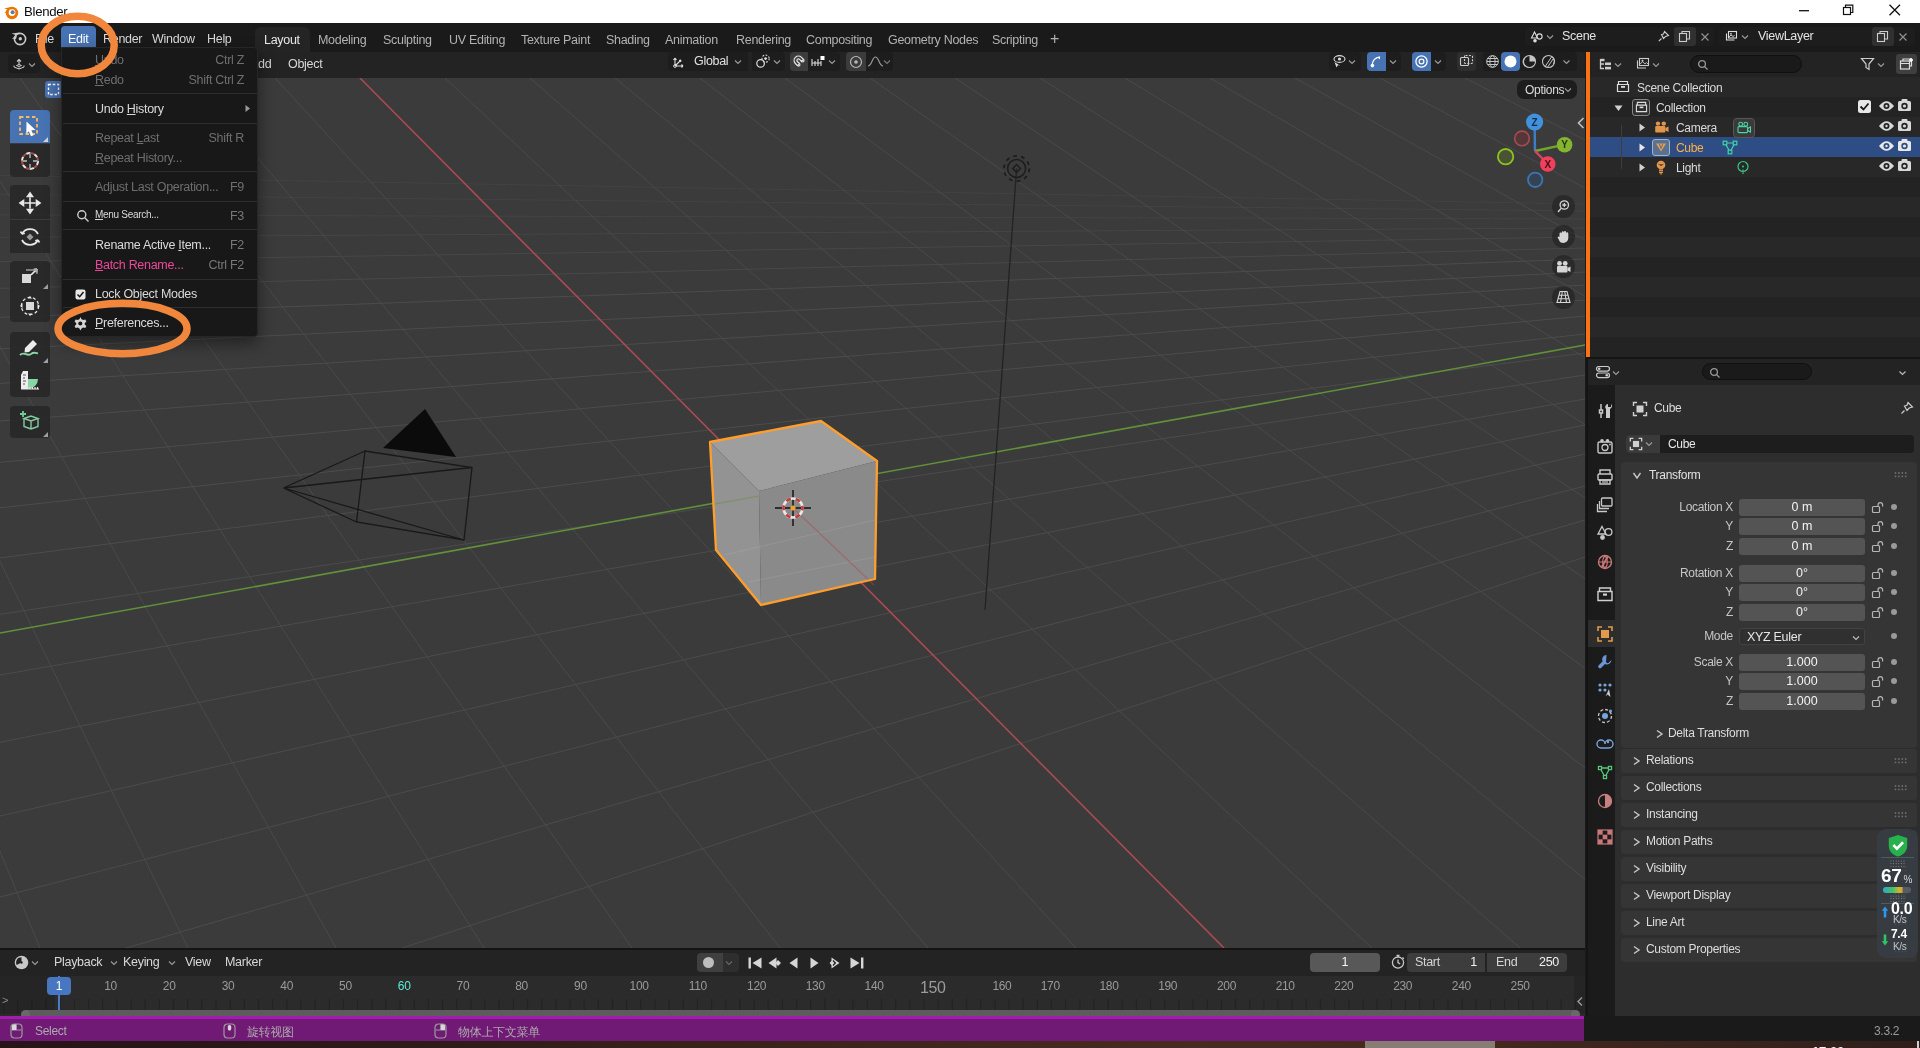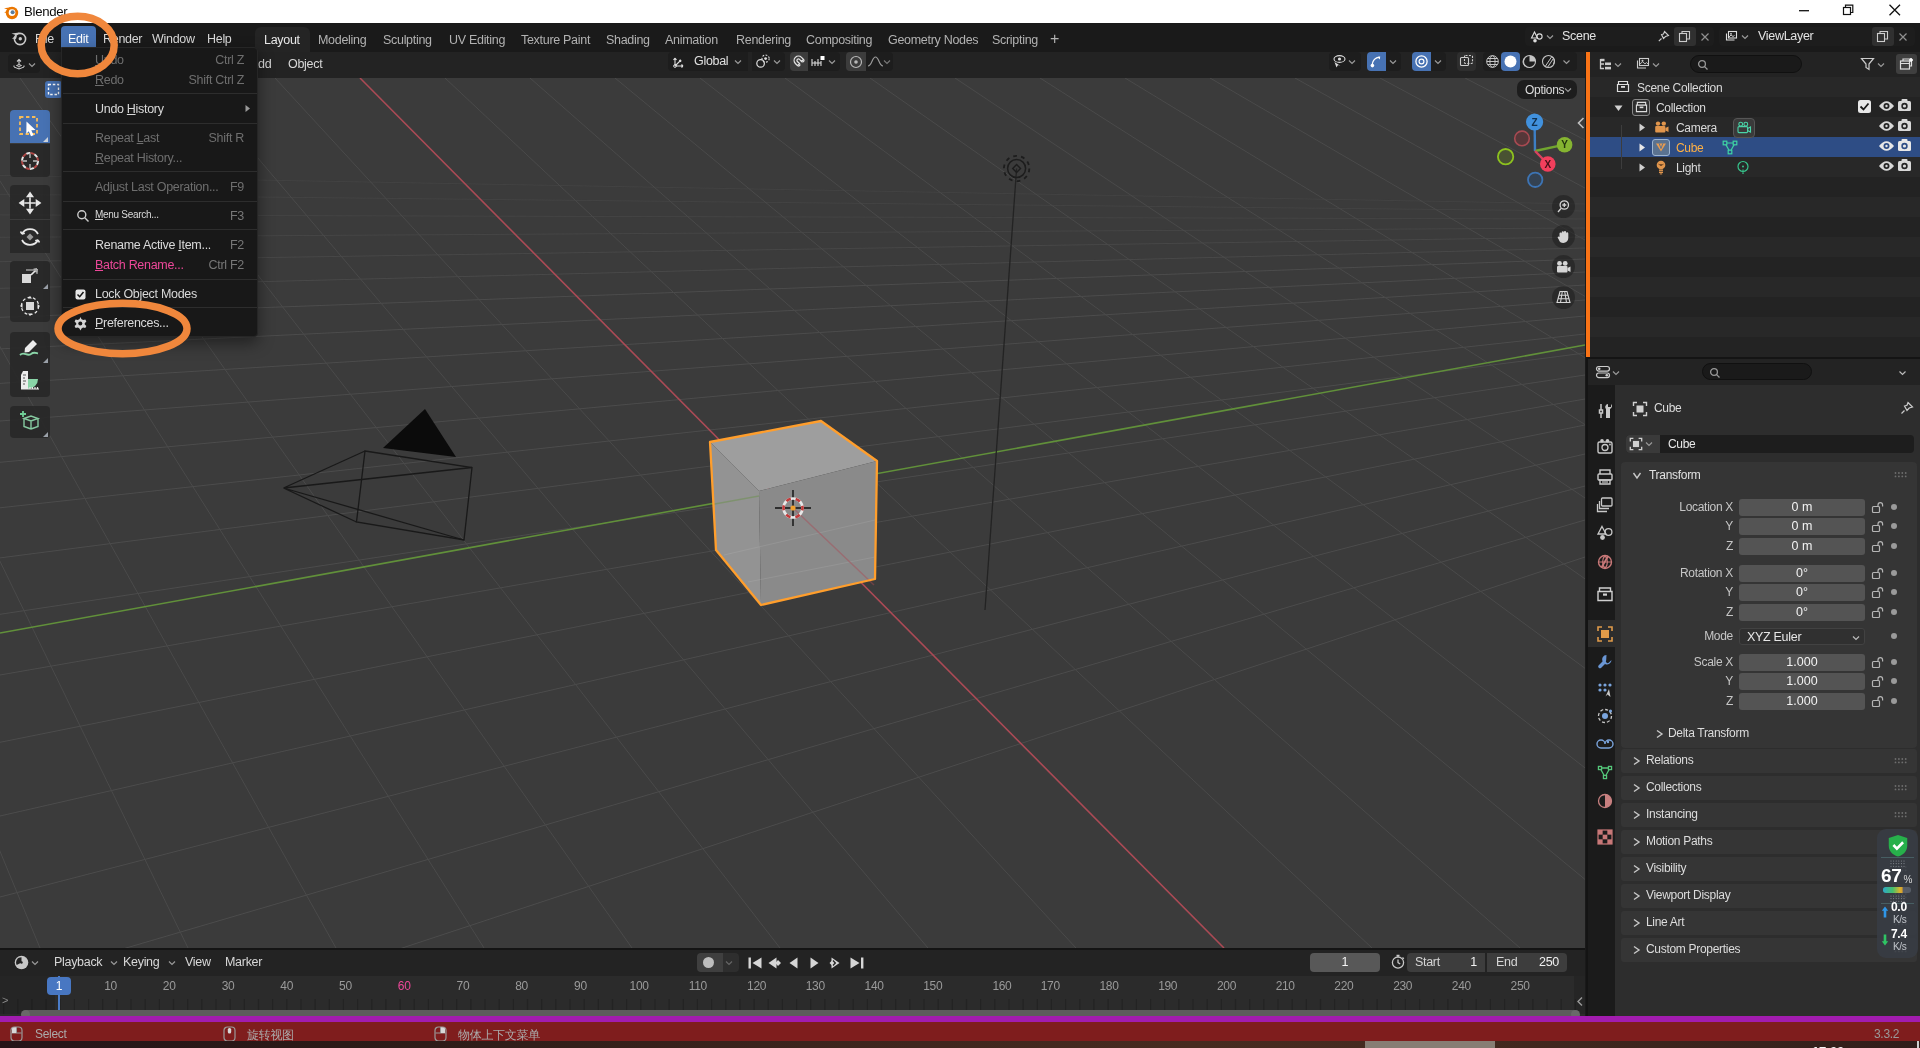--- a/index.html
+++ b/index.html
@@ -1021,30 +1021,30 @@
 <div class="ab" style="left:1487px;top:2.5px;width:80px;height:19px;background:#3d3d3d;border-radius:0 4px 4px 0">
 <div class="tx" style="left:9px;top:2px;font-size:12.5px;color:#d5d5d5">End</div>
 <div class="tx" style="right:8px;top:2px;font-size:12.5px;color:#f0f0f0">250</div>
     </div>
 <div class="ab" style="left:0;top:26px;width:1585px;height:23px;background:#2b2b2b"></div>
 <div class="tx" style="left:90.5px;top:29px;width:40px;text-align:center;font-size:12px;color:#9a9a9a">10</div>
     <div class="tx" style="left:149.2px;top:29px;width:40px;text-align:center;font-size:12px;color:#9a9a9a">20</div>
     <div class="tx" style="left:208.0px;top:29px;width:40px;text-align:center;font-size:12px;color:#9a9a9a">30</div>
     <div class="tx" style="left:266.7px;top:29px;width:40px;text-align:center;font-size:12px;color:#9a9a9a">40</div>
     <div class="tx" style="left:325.4px;top:29px;width:40px;text-align:center;font-size:12px;color:#9a9a9a">50</div>
-    <div class="tx" style="left:384.2px;top:29px;width:40px;text-align:center;font-size:12px;color:#ec4899">60</div>
+    <div class="tx" style="left:384.2px;top:29px;width:40px;text-align:center;font-size:12px;color:#5eead4">60</div>
     <div class="tx" style="left:442.9px;top:29px;width:40px;text-align:center;font-size:12px;color:#9a9a9a">70</div>
     <div class="tx" style="left:501.6px;top:29px;width:40px;text-align:center;font-size:12px;color:#9a9a9a">80</div>
     <div class="tx" style="left:560.4px;top:29px;width:40px;text-align:center;font-size:12px;color:#9a9a9a">90</div>
     <div class="tx" style="left:619.1px;top:29px;width:40px;text-align:center;font-size:12px;color:#9a9a9a">100</div>
     <div class="tx" style="left:677.9px;top:29px;width:40px;text-align:center;font-size:12px;color:#9a9a9a">110</div>
     <div class="tx" style="left:736.6px;top:29px;width:40px;text-align:center;font-size:12px;color:#9a9a9a">120</div>
     <div class="tx" style="left:795.3px;top:29px;width:40px;text-align:center;font-size:12px;color:#9a9a9a">130</div>
     <div class="tx" style="left:854.1px;top:29px;width:40px;text-align:center;font-size:12px;color:#9a9a9a">140</div>
-    <div class="tx" style="left:912.8px;top:29px;width:40px;text-align:center;font-size:12px;color:#9a9a9a">150</div>
+    <div class="tx" style="left:912.8px;top:29px;width:40px;text-align:center;font-size:16px;color:#9a9a9a">150</div>
     <div class="tx" style="left:971.5px;top:29px;width:40px;text-align:right;font-size:12px;color:#9a9a9a">160</div>
     <div class="tx" style="left:1030.3px;top:29px;width:40px;text-align:center;font-size:12px;color:#9a9a9a">170</div>
     <div class="tx" style="left:1089.0px;top:29px;width:40px;text-align:center;font-size:12px;color:#9a9a9a">180</div>
     <div class="tx" style="left:1147.7px;top:29px;width:40px;text-align:center;font-size:12px;color:#9a9a9a">190</div>
     <div class="tx" style="left:1206.5px;top:29px;width:40px;text-align:center;font-size:12px;color:#9a9a9a">200</div>
     <div class="tx" style="left:1265.2px;top:29px;width:40px;text-align:center;font-size:12px;color:#9a9a9a">210</div>
     <div class="tx" style="left:1323.9px;top:29px;width:40px;text-align:center;font-size:12px;color:#9a9a9a">220</div>
     <div class="tx" style="left:1382.7px;top:29px;width:40px;text-align:center;font-size:12px;color:#9a9a9a">230</div>
     <div class="tx" style="left:1441.4px;top:29px;width:40px;text-align:center;font-size:12px;color:#9a9a9a">240</div>
     <div class="tx" style="left:1500.1px;top:29px;width:40px;text-align:center;font-size:12px;color:#9a9a9a">250</div>
@@ -1167,21 +1167,21 @@
 <div class="ab" style="left:57.5px;top:26px;width:2px;height:38px;background:#4a7cc8"></div>
 <div class="ab" style="left:47px;top:26.5px;width:24px;height:18px;background:#4877c2;border-radius:4px;text-align:center;line-height:18px;font-size:12px;color:#fff">1</div>
 <div class="ab" style="left:23px;top:60px;width:1555px;height:8px;background:#5c5c5c;border-radius:4px"></div>
 <div class="ab" style="left:21px;top:59.5px;width:9px;height:9px;background:#696969;border-radius:50%"></div>
 <div class="ab" style="left:1571px;top:59.5px;width:9px;height:9px;background:#696969;border-radius:50%"></div>
 <svg class="ab" style="left:1576px;top:46px" width="8" height="11" viewBox="0 0 8 11">
       <path d="M6 1.5 L2 5.5 L6 9.5" fill="none" stroke="#9a9a9a" stroke-width="1.4"></path>
     </svg>
 <div class="tx" style="left:2px;top:44px;font-size:11px;color:#8a8a8a">&gt;</div>
 </div>
-<div class="ab" style="left:0;top:1016px;width:1920px;height:25px;background:#7f1d1d;border-top:6px solid #a21caf">
+<div class="ab" style="left:0;top:1016px;width:1584px;height:25px;background:#701a75;border-top:3px solid #a21caf">
   <svg class="ab" style="left:10px;top:4px" width="13" height="16" viewBox="0 0 13 16">
       <rect x="1" y="1" width="11" height="14" rx="3.5" fill="none" stroke="#9a9a9a" stroke-width="1.2"></rect>
       <path d="M1.5 7 H11.5" stroke="#9a9a9a" stroke-width="1"></path>
       <path d="M6.5 1 V7" stroke="#9a9a9a" stroke-width="1"></path>
       <path d="M2 2.5 a4 4 0 0 1 4 -1.2 V7 H2 Z" fill="#d8d8d8"></path>
     </svg>
   <div class="tx" style="left:35px;top:5px;font-size:12px;color:#ababab">Select</div>
   <svg class="ab" style="left:223px;top:4px" width="13" height="16" viewBox="0 0 13 16">
       <rect x="1" y="1" width="11" height="14" rx="3.5" fill="none" stroke="#9a9a9a" stroke-width="1.2"></rect>
       <rect x="4.8" y="2" width="3.4" height="5.5" rx="1.6" fill="#d8d8d8"></rect>
@@ -1295,21 +1295,21 @@
         <circle cx="6.2" cy="6.2" r="0.55" fill="#8a8f96"></circle>
         <circle cx="8.8" cy="6.2" r="0.55" fill="#8a8f96"></circle>
         <circle cx="11.4" cy="6.2" r="0.55" fill="#8a8f96"></circle>
         <circle cx="14.0" cy="6.2" r="0.55" fill="#8a8f96"></circle>
       </svg>
     </div>
   <div class="ab" style="left:4px;top:73.5px;width:33px;height:1px;background:rgba(120,200,200,.25)"></div>
   <svg class="ab" style="left:4px;top:77px" width="8" height="12" viewBox="0 0 8 12">
       <path d="M4 0.5 L7.2 4.8 H5.3 V11.5 H2.7 V4.8 H0.8 Z" fill="#2f96e8"></path>
     </svg>
-  <div class="tx" style="left:14px;top:71px;font-size:12px;font-weight:bold;color:#fff">0.0</div>
+  <div class="tx" style="left:14px;top:71px;font-size:16px;font-weight:bold;color:#fff">0.0</div>
   <div class="tx" style="left:16px;top:85px;font-size:10px;color:#c0c4ca">K/s</div>
   <svg class="ab" style="left:4px;top:105px" width="8" height="12" viewBox="0 0 8 12">
       <path d="M4 11.5 L7.2 7.2 H5.3 V0.5 H2.7 V7.2 H0.8 Z" fill="#2fc464"></path>
     </svg>
   <div class="tx" style="left:14px;top:98px;font-size:12px;font-weight:bold;color:#fff">7.4</div>
   <div class="tx" style="left:16px;top:112px;font-size:10px;color:#c0c4ca">K/s</div>
 </div>
 
 <svg class="ab" style="left:0;top:0;z-index:70;pointer-events:none" width="1920" height="1048" viewBox="0 0 1920 1048">
   <ellipse cx="77.7" cy="45" rx="36.5" ry="28.7" fill="none" stroke="#f0873c" stroke-width="7.5"></ellipse>

